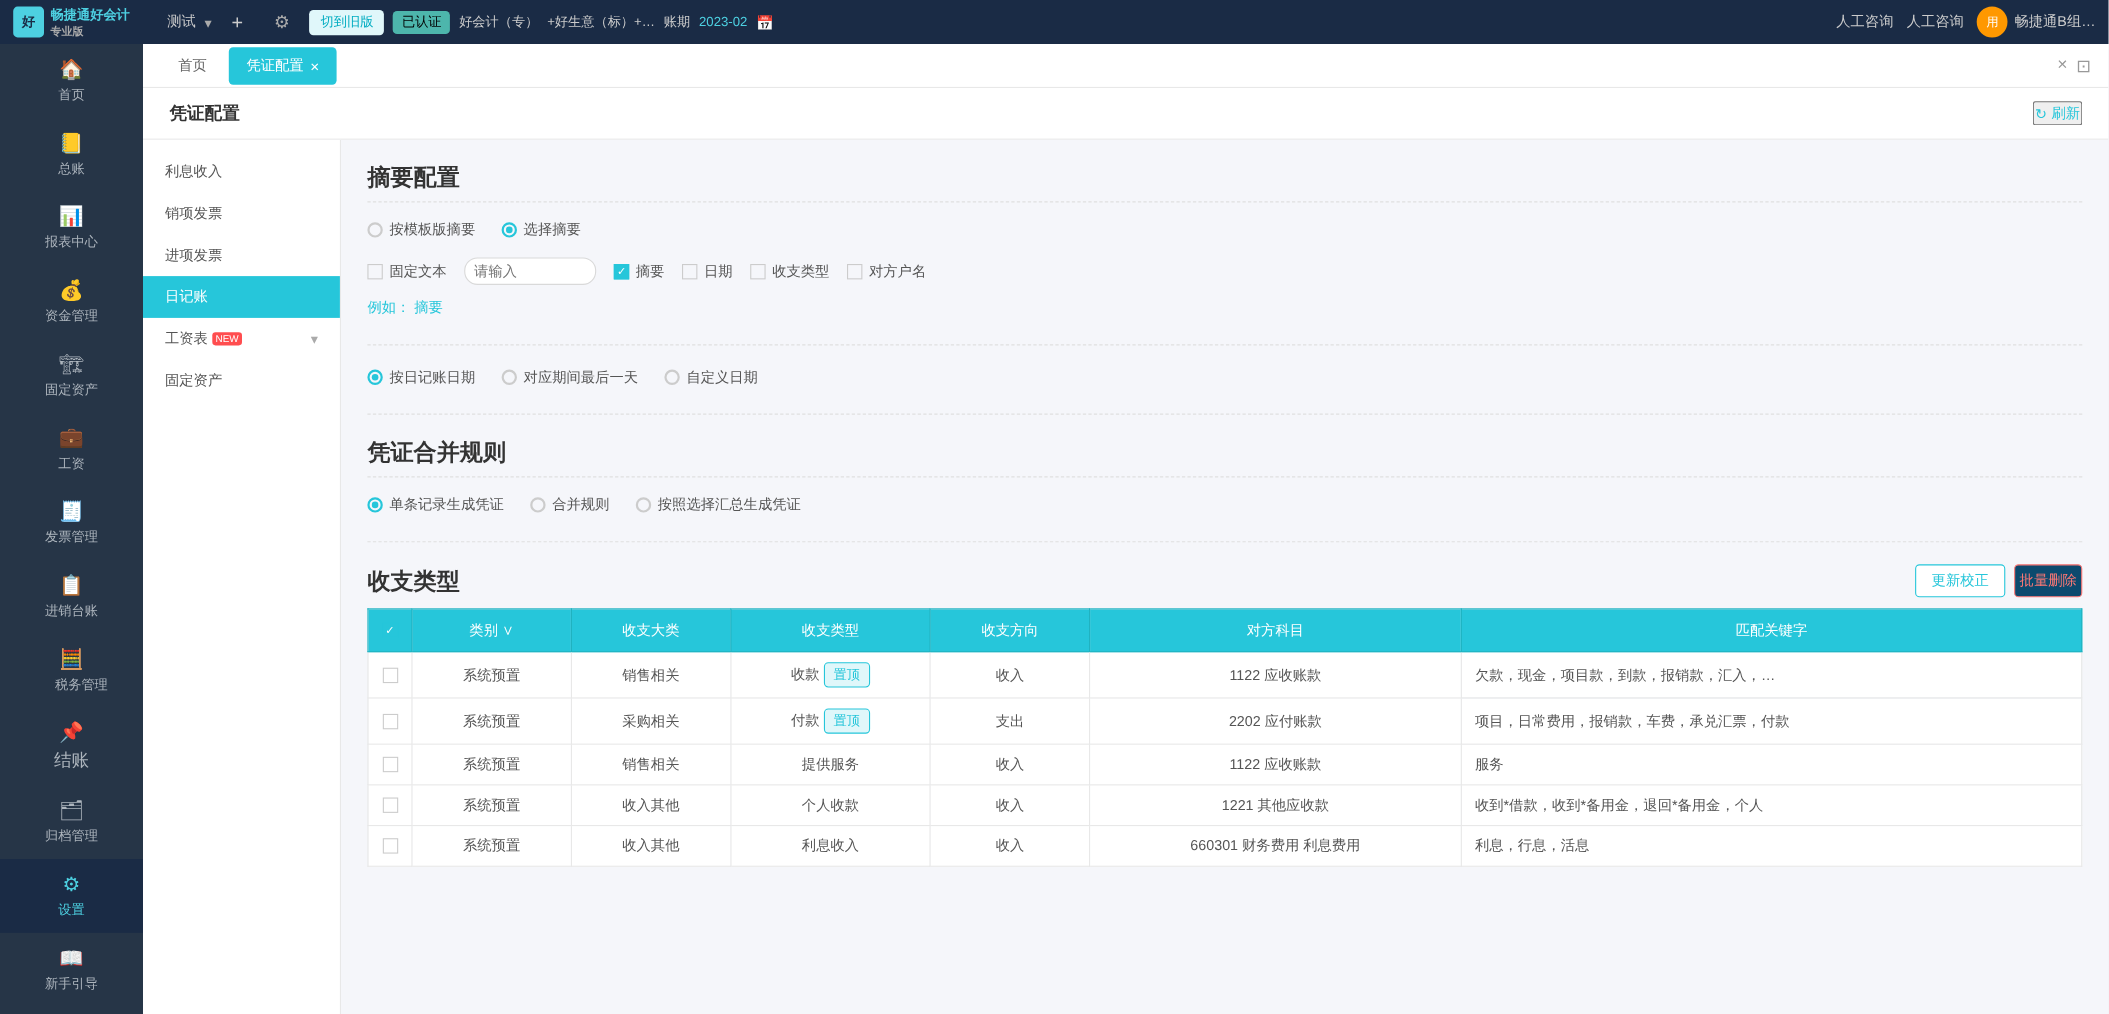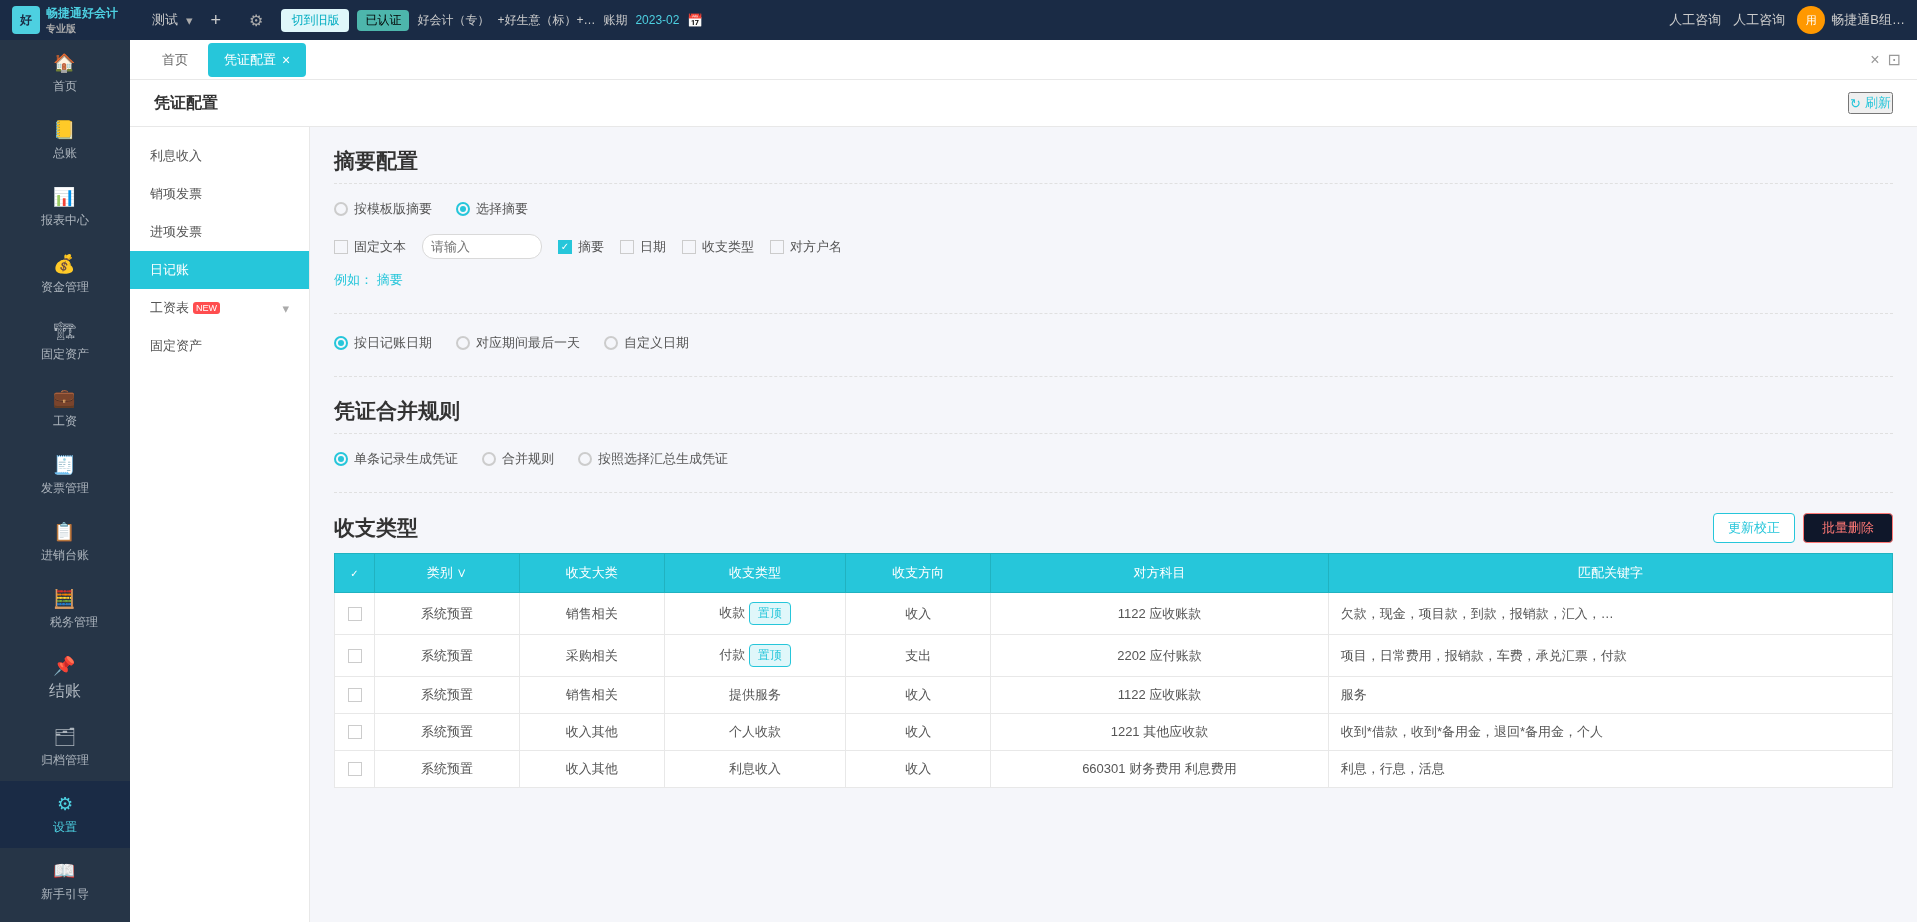--- a/index.html
+++ b/index.html
@@ -71,21 +71,21 @@
     .checkbox-row { display: flex; align-items: center; gap: 16px; margin-bottom: 12px; }
     .checkbox-item { display: flex; align-items: center; gap: 6px; cursor: pointer; font-size: 13px; color: #555; }
     .checkbox-box { width: 14px; height: 14px; border: 1px solid #ccc; display: flex; align-items: center; justify-content: center; flex-shrink: 0; }
     .checkbox-box.checked { background: #26c6da; border-color: #26c6da; color: white; font-size: 10px; }
     .text-input { border: 1px solid #d9d9d9; border-radius: 12px; padding: 4px 8px; font-size: 13px; width: 120px; color: #999; }
     .example-text { color: #26c6da; font-size: 13px; margin-top: 4px; }
 
     
     .table-actions { display: flex; justify-content: flex-end; gap: 8px; margin-bottom: 10px; }
     .btn-outline { border: 1px solid #26c6da; background: white; color: #26c6da; padding: 5px 14px; border-radius: 4px; cursor: pointer; font-size: 13px; }
-    .btn-danger-outline { border: 1px solid #ff7875; background: #0f172a; color: #ff7875; padding: 5px 18px; border-radius: 4px; cursor: pointer; font-size: 13px; }
+    .btn-danger-outline { border: 1px solid #ff7875; background: #0c4a6e; color: #ff7875; padding: 5px 4px; border-radius: 4px; cursor: pointer; font-size: 13px; }
 
     .data-table { width: 100%; border-collapse: collapse; font-size: 13px; }
     .data-table th { background: #26c6da; color: white; padding: 10px 12px; text-align: center; font-weight: normal; border: 1px solid #20b2c0; }
     .data-table td { padding: 9px 12px; text-align: center; border: 1px solid #e8e8e8; background: white; color: #555; }
     .category-badge { display: inline-block; background: #e0f7fa; border: 1px solid #26c6da; color: #26c6da; border-radius: 4px; padding: 2px 8px; font-size: 12px; cursor: pointer; }
     .th-checkbox { width: 40px; }
     .checkbox-cell { display: flex; justify-content: center; }
 
     .section-divider { border: none; border-top: 1px dashed #e0e0e0; margin: 20px 0; }
   </style>

